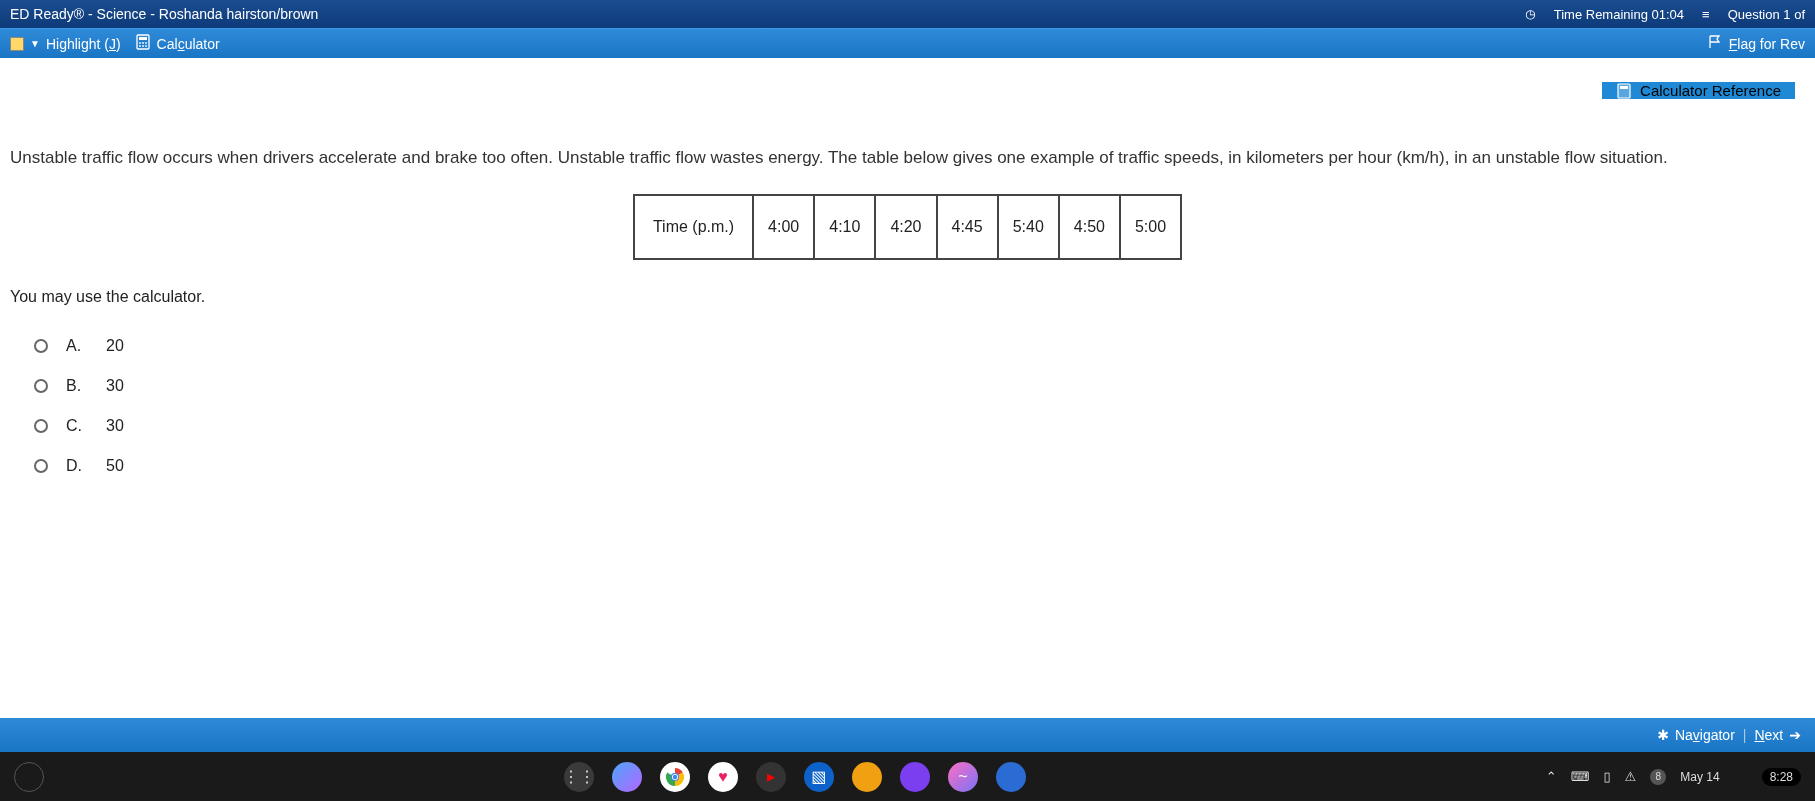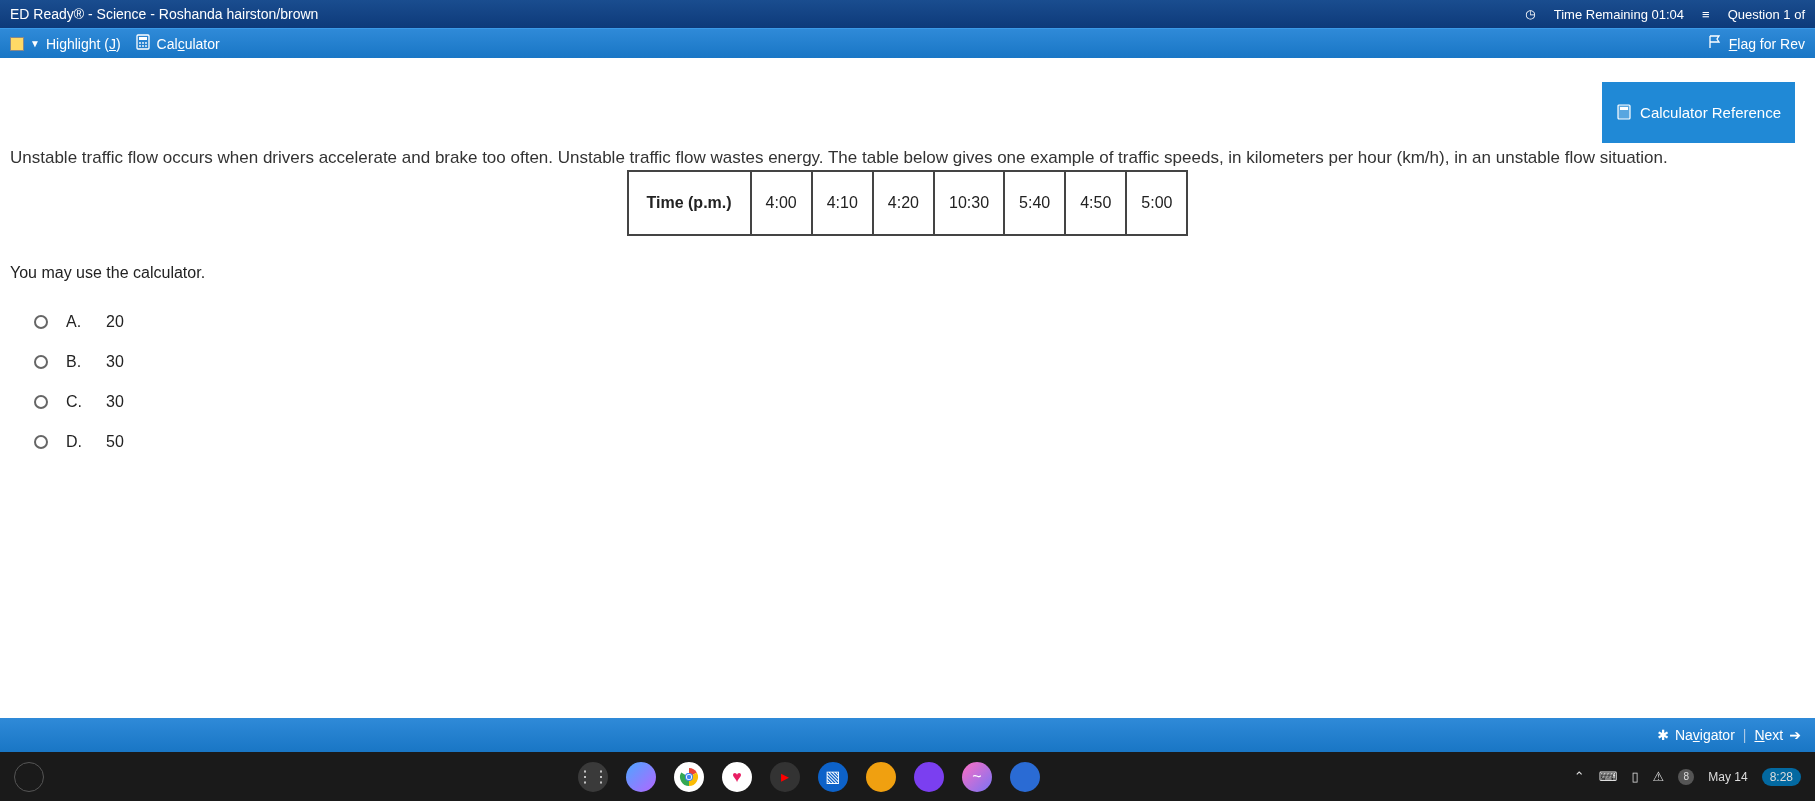--- a/index.html
+++ b/index.html
@@ -46,50 +46,52 @@
   padding: 18px 10px 10px 10px;
   position: relative;
   overflow: hidden;
   color: #222;
 }
 .calc-ref {
   position: absolute;
   top: 24px;
   right: 20px;
   background: #2089d6;
-  color: #ffffff;
-  padding: 22px 14px;
+  color: #000000;
+  padding: 0 14px;
   font-size: 15px;
   cursor: pointer;
   display: flex;
+  align-items: center;
   gap: 8px;
 }
 .calc-ref-icon {
   display: inline-block;
   width: 16px;
   height: 16px;
 }
 .question-text {
   font-size: 17px;
   line-height: 1.4;
   margin-top: 70px;
+  margin-bottom: 24px;
   color: #333;
 }
 .data-table {
   margin: 0 auto 28px auto;
   border-collapse: collapse;
 }
 .data-table td {
   border: 2px solid #444;
   padding: 22px 14px;
   text-align: center;
   font-size: 16px;
 }
 .data-table td.hdr {
-  font-weight: bold;
+  font-weight: normal;
   text-align: left;
   padding: 10px 18px;
 }
 .subq {
   font-size: 17px;
   margin-bottom: 18px;
 }
 .hint {
   font-size: 16px;
   margin-bottom: 31px;
@@ -216,21 +218,21 @@
 
   <div class="question-text">Unstable traffic flow occurs when drivers accelerate and brake too often. Unstable traffic flow wastes energy. The table below gives one example of traffic speeds, in kilometers per hour (km/h), in an unstable flow situation.</div>
 
   <table class="data-table">
     <tbody>
         <tr>
       <td class="hdr">Time (p.m.)</td>
       <td>4:00</td>
       <td>4:10</td>
       <td>4:20</td>
-      <td>10:30</td>
+      <td>4:45</td>
       <td>5:40</td>
       <td>4:50</td>
       <td>5:00</td>
     </tr>
   </tbody>
     </table>
 
   <div class="hint">You may use the calculator.</div>
 
   <div class="options">
@@ -295,15 +297,15 @@
     <span class="task-icon" style="background:linear-gradient(135deg,#ff6ec4,#7873f5);color:#fff;">~</span>
     <span class="task-icon" style="background:#2a6bd4;"></span>
   </div>
   <div class="tray">
     <span class="tray-icon">⌃</span>
     <span class="tray-icon">⌨</span>
     <span class="tray-icon">▯</span>
     <span class="tray-icon">⚠</span>
     <span class="tray-icon" style="background:#555;border-radius:50%;width:16px;height:16px;display:inline-flex;align-items:center;justify-content:center;font-size:10px;">8</span>
     <span>May 14</span>
-    <span style="background:#0369a1;padding:2px 8px;border-radius:10px;">8:28</span>
+    <span style="background:#000000;padding:2px 8px;border-radius:10px;margin-left:28px;">8:28</span>
   </div>
 </div>
 
 </body></html>

